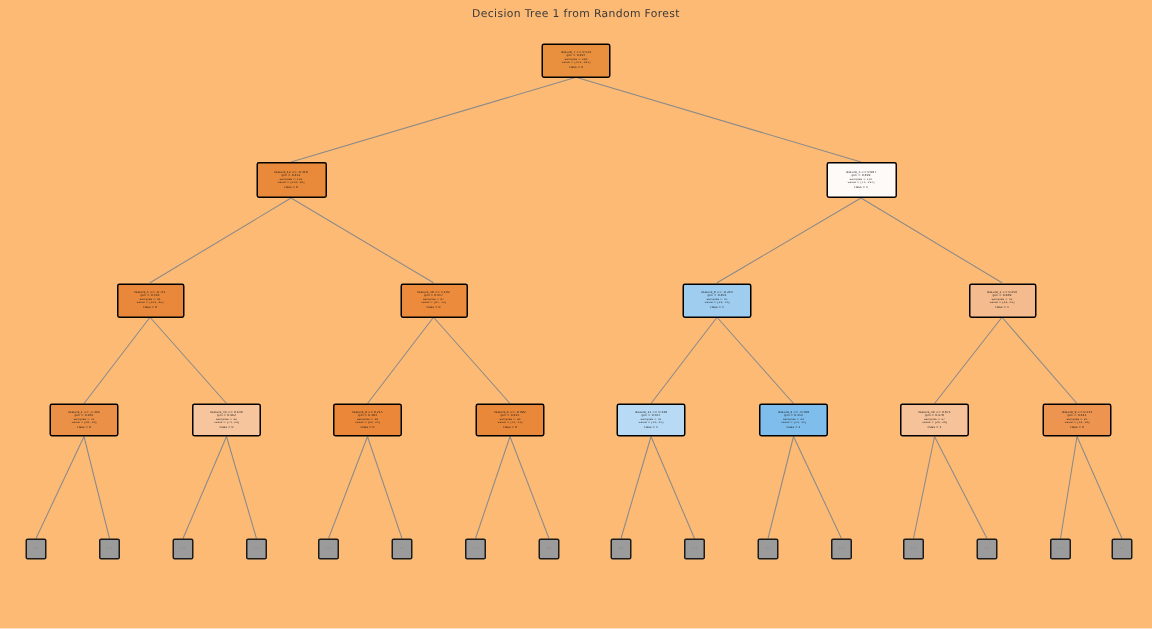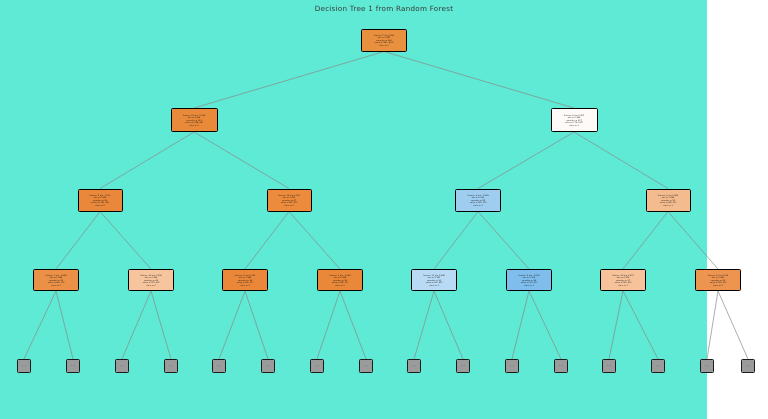--- a/index.html
+++ b/index.html
@@ -8,23 +8,23 @@
     background: #ffffff;
   }
   body {
     width: 768px;
     height: 419px;
     overflow: hidden;
     font-family: "DejaVu Sans", "Liberation Sans", sans-serif;
   }
   #figure {
     position: relative;
-    width: 707px;
-    height: 419px;
-    background: #5eead4;
+    width: 768px;
+    height: 419px;
+    background: #fdba74;
   }
   #chart-title {
     position: absolute;
     left: 0;
     top: 4px;
     width: 768px;
     text-align: center;
     font-size: 7.2px;
     color: #3a3a3a;
     letter-spacing: 0.25px;

